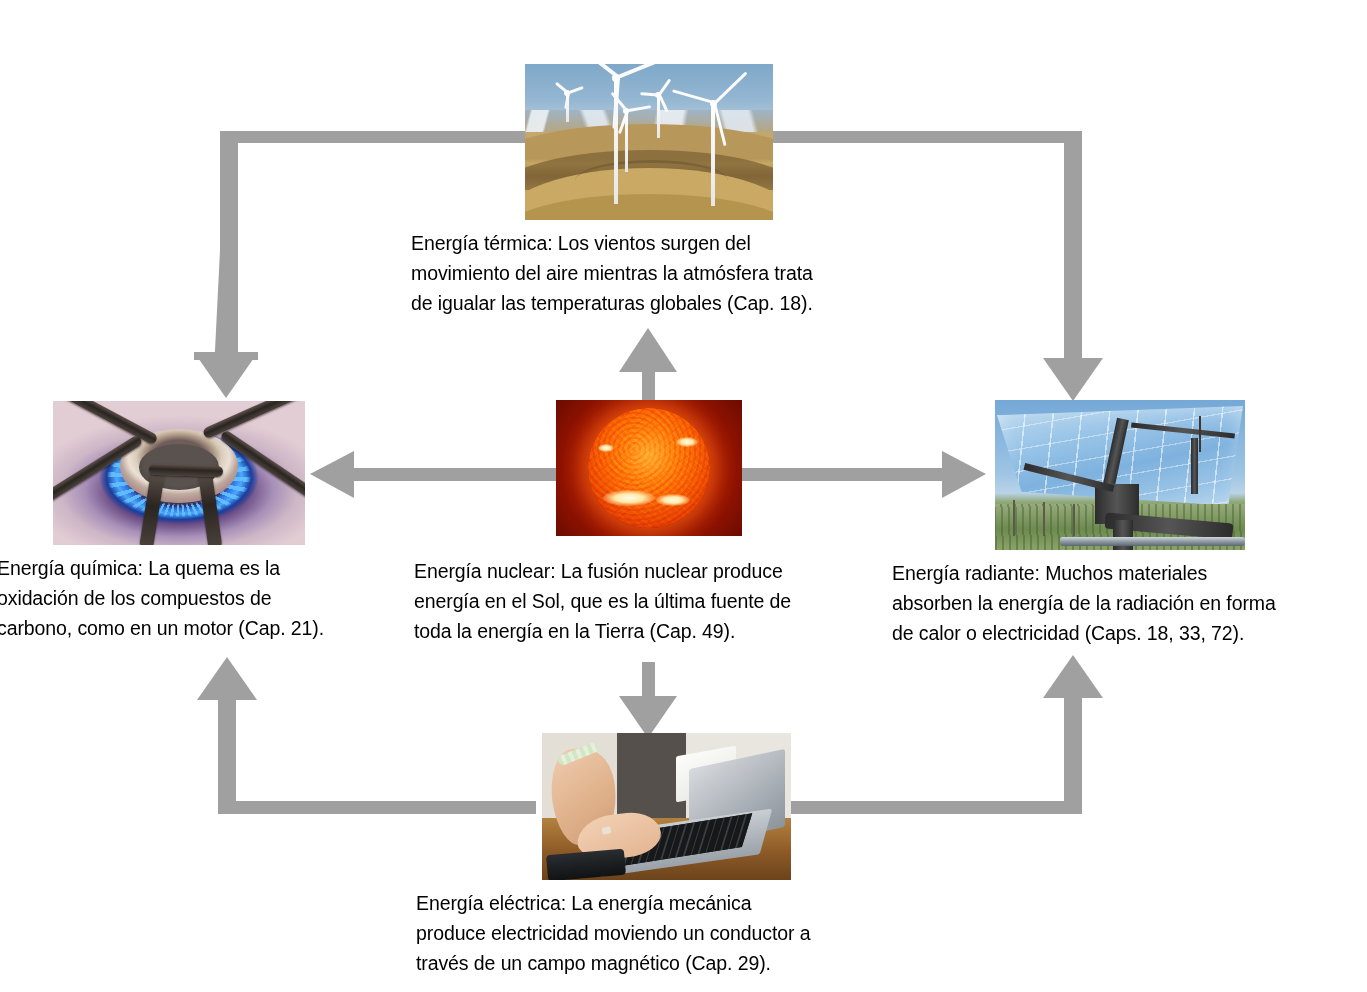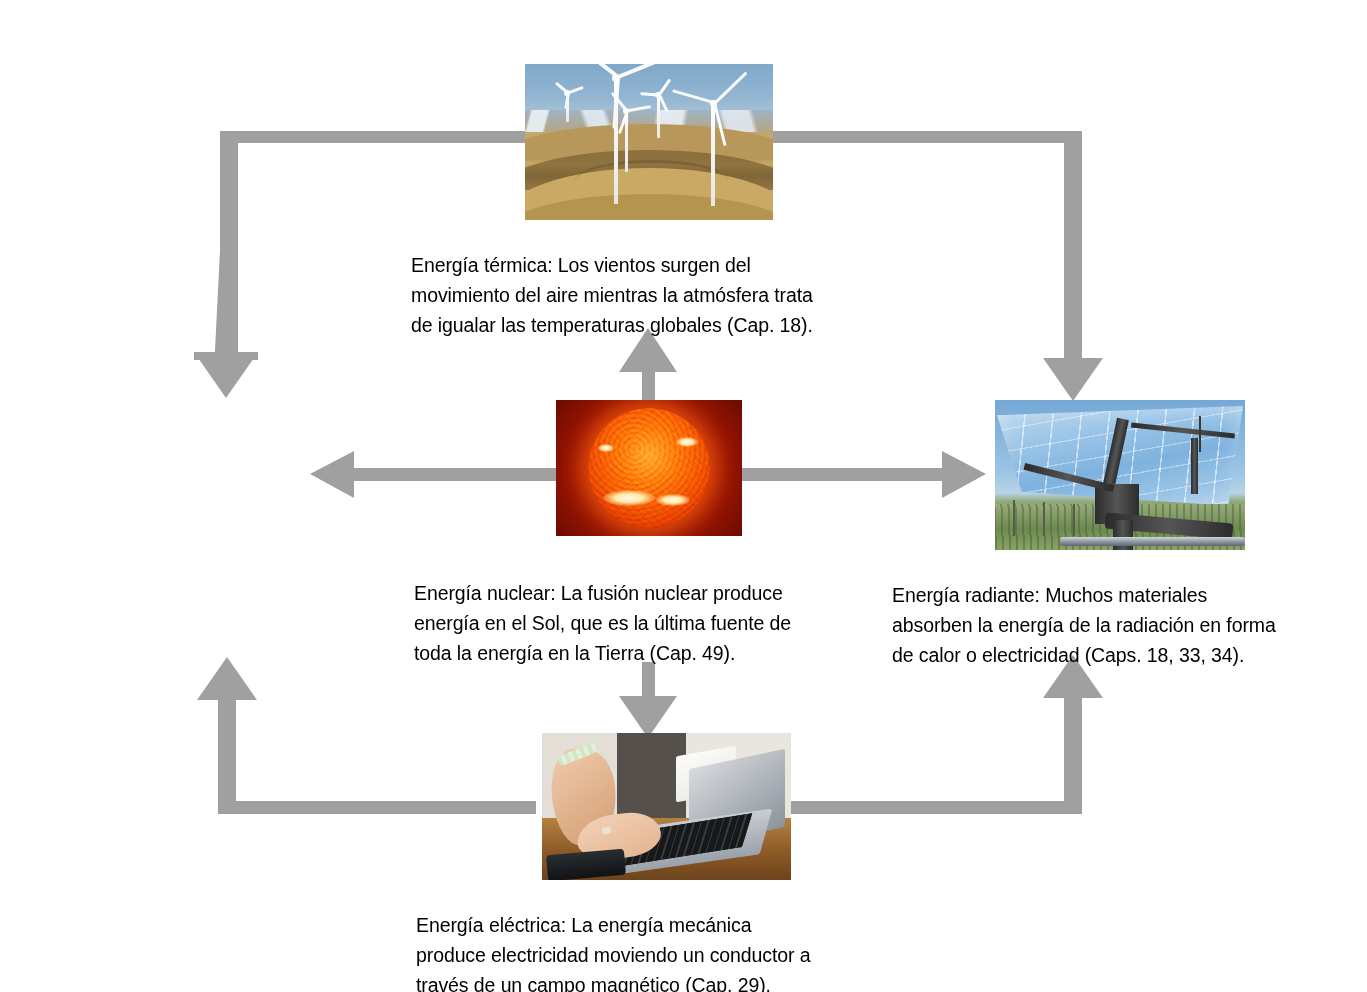--- a/index.html
+++ b/index.html
@@ -42,21 +42,20 @@
     display: block;
   }
   .caption {
     position: absolute;
     font-size: 19.5px;
     line-height: 30px;
     color: #000;
     white-space: pre-line;
     z-index: 4;
     letter-spacing: -0.1px;
-    margin-top: 22px;
   }
 
   
   .ph-wind {
     width: 248px; height: 156px;
     background:
       linear-gradient(to bottom,
         #7fa8c9 0%, #93b6d2 22%, #a9c3d6 33%,
         #b9a97f 38%, #c6a765 48%,
         #9c7f48 56%, #c9a964 64%,
@@ -387,20 +386,36 @@
         <span class="bl" style="width:3.4px;height:44px; transform:rotate(106deg);"></span>
         <span class="bl" style="width:3.4px;height:44px; transform:rotate(226deg);"></span>
         <span class="mast" style="width:3.4px;margin-left:-1.7px;height:104px;"></span>
       </div>
     </div>
     <div class="caption" style="left:-114px; top:164px; width:500px;">Energía térmica: Los vientos surgen del
 movimiento del aire mientras la atmósfera trata
 de igualar las temperaturas globales (Cap. 18).</div>
   </div>
 
+  <div class="node" style="left:53px; top:401px;">
+    <div class="photo ph-burner">
+      <div class="flamering"></div>
+      <div class="cap"></div>
+      <div class="grate" style="left:-10px;  top:6px;   width:120px; height:11px; transform:rotate(28deg);"></div>
+      <div class="grate" style="left:-16px;  top:62px;  width:112px; height:11px; transform:rotate(-32deg);"></div>
+      <div class="grate" style="right:-12px; top:4px;   width:118px; height:11px; transform:rotate(-24deg);"></div>
+      <div class="grate" style="right:-18px; top:58px;  width:110px; height:11px; transform:rotate(34deg);"></div>
+      <div class="grate" style="left:92px;   top:70px;  width:14px;  height:78px; transform:rotate(9deg);"></div>
+      <div class="grate" style="left:150px;  top:68px;  width:14px;  height:80px; transform:rotate(-8deg);"></div>
+      <div class="grate" style="left:96px;   top:64px;  width:74px;  height:11px; transform:rotate(2deg);"></div>
+    </div>
+    <div class="caption" style="left:-56px; top:152px; width:460px;">Energía química: La quema es la
+oxidación de los compuestos de
+carbono, como en un motor (Cap. 21).</div>
+  </div>
 
   <div class="node" style="left:556px; top:400px;">
     <div class="photo ph-sun">
       <div class="disc">
         <span class="flare" style="left:12%; top:68%; width:52px; height:16px;"></span>
         <span class="flare" style="left:56%; top:72%; width:34px; height:12px;"></span>
         <span class="flare" style="left:72%; top:24%; width:22px; height:10px;"></span>
         <span class="flare" style="left:8%;  top:30%; width:16px; height:8px;"></span>
       </div>
     </div>
@@ -421,21 +436,21 @@
       <div class="arm" style="left:110px; top:118px; width:128px; height:16px; transform:rotate(5deg); border-radius:4px;"></div>
       <div class="arm" style="left:118px; top:120px; width:20px; height:30px;"></div>
       <div class="pipe"></div>
       <div class="pole" style="left:18px;  top:100px; height:36px;"></div>
       <div class="pole" style="left:48px;  top:102px; height:34px;"></div>
       <div class="pole" style="left:78px;  top:104px; height:32px;"></div>
       <div class="pole" style="left:204px; top:16px;  height:36px; background:#3a3a33;"></div>
     </div>
     <div class="caption" style="left:-103px; top:158px; width:470px;">Energía radiante: Muchos materiales
 absorben la energía de la radiación en forma
-de calor o electricidad (Caps. 18, 33, 34).</div>
+de calor o electricidad (Caps. 18, 33, 72).</div>
   </div>
 
   <div class="node" style="left:526px; top:733px;padding-left:16px;">
     <div class="photo ph-laptop">
       <div class="wallL"></div>
       <div class="wallM"></div>
       <div class="wallR"></div>
       <div class="desk"></div>
       <div class="screenpaper"></div>
       <div class="lid"></div>

